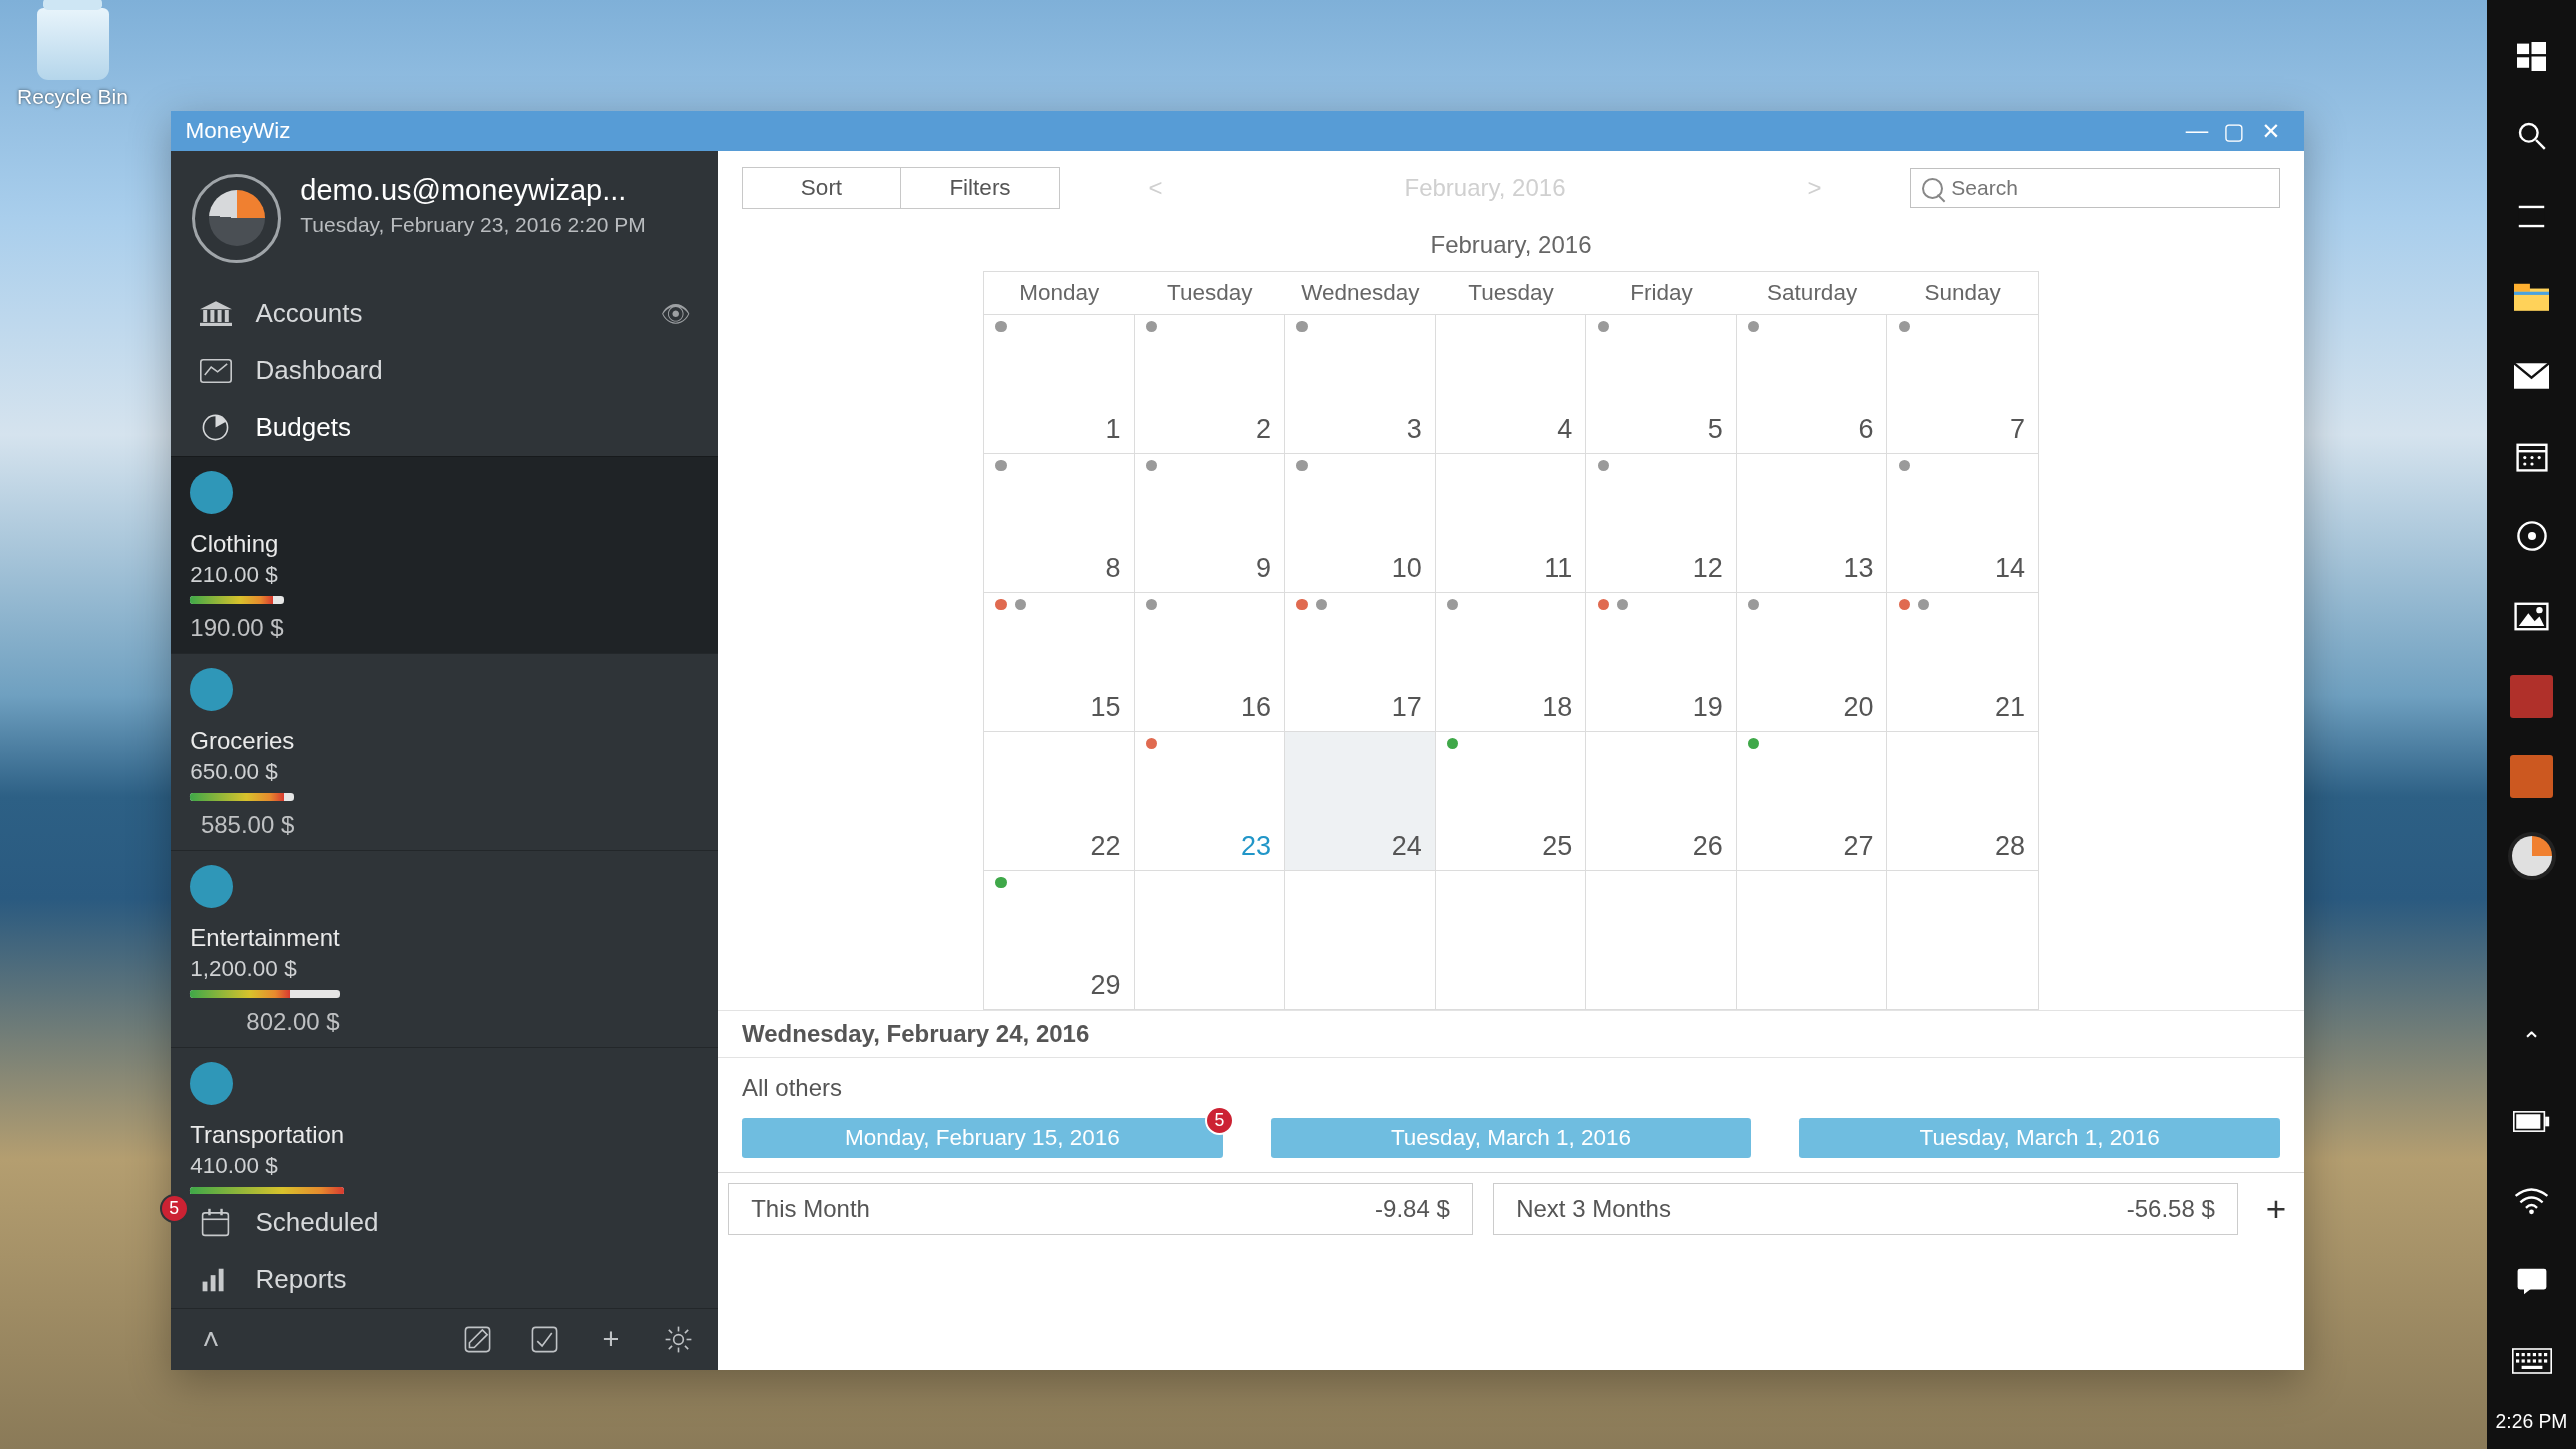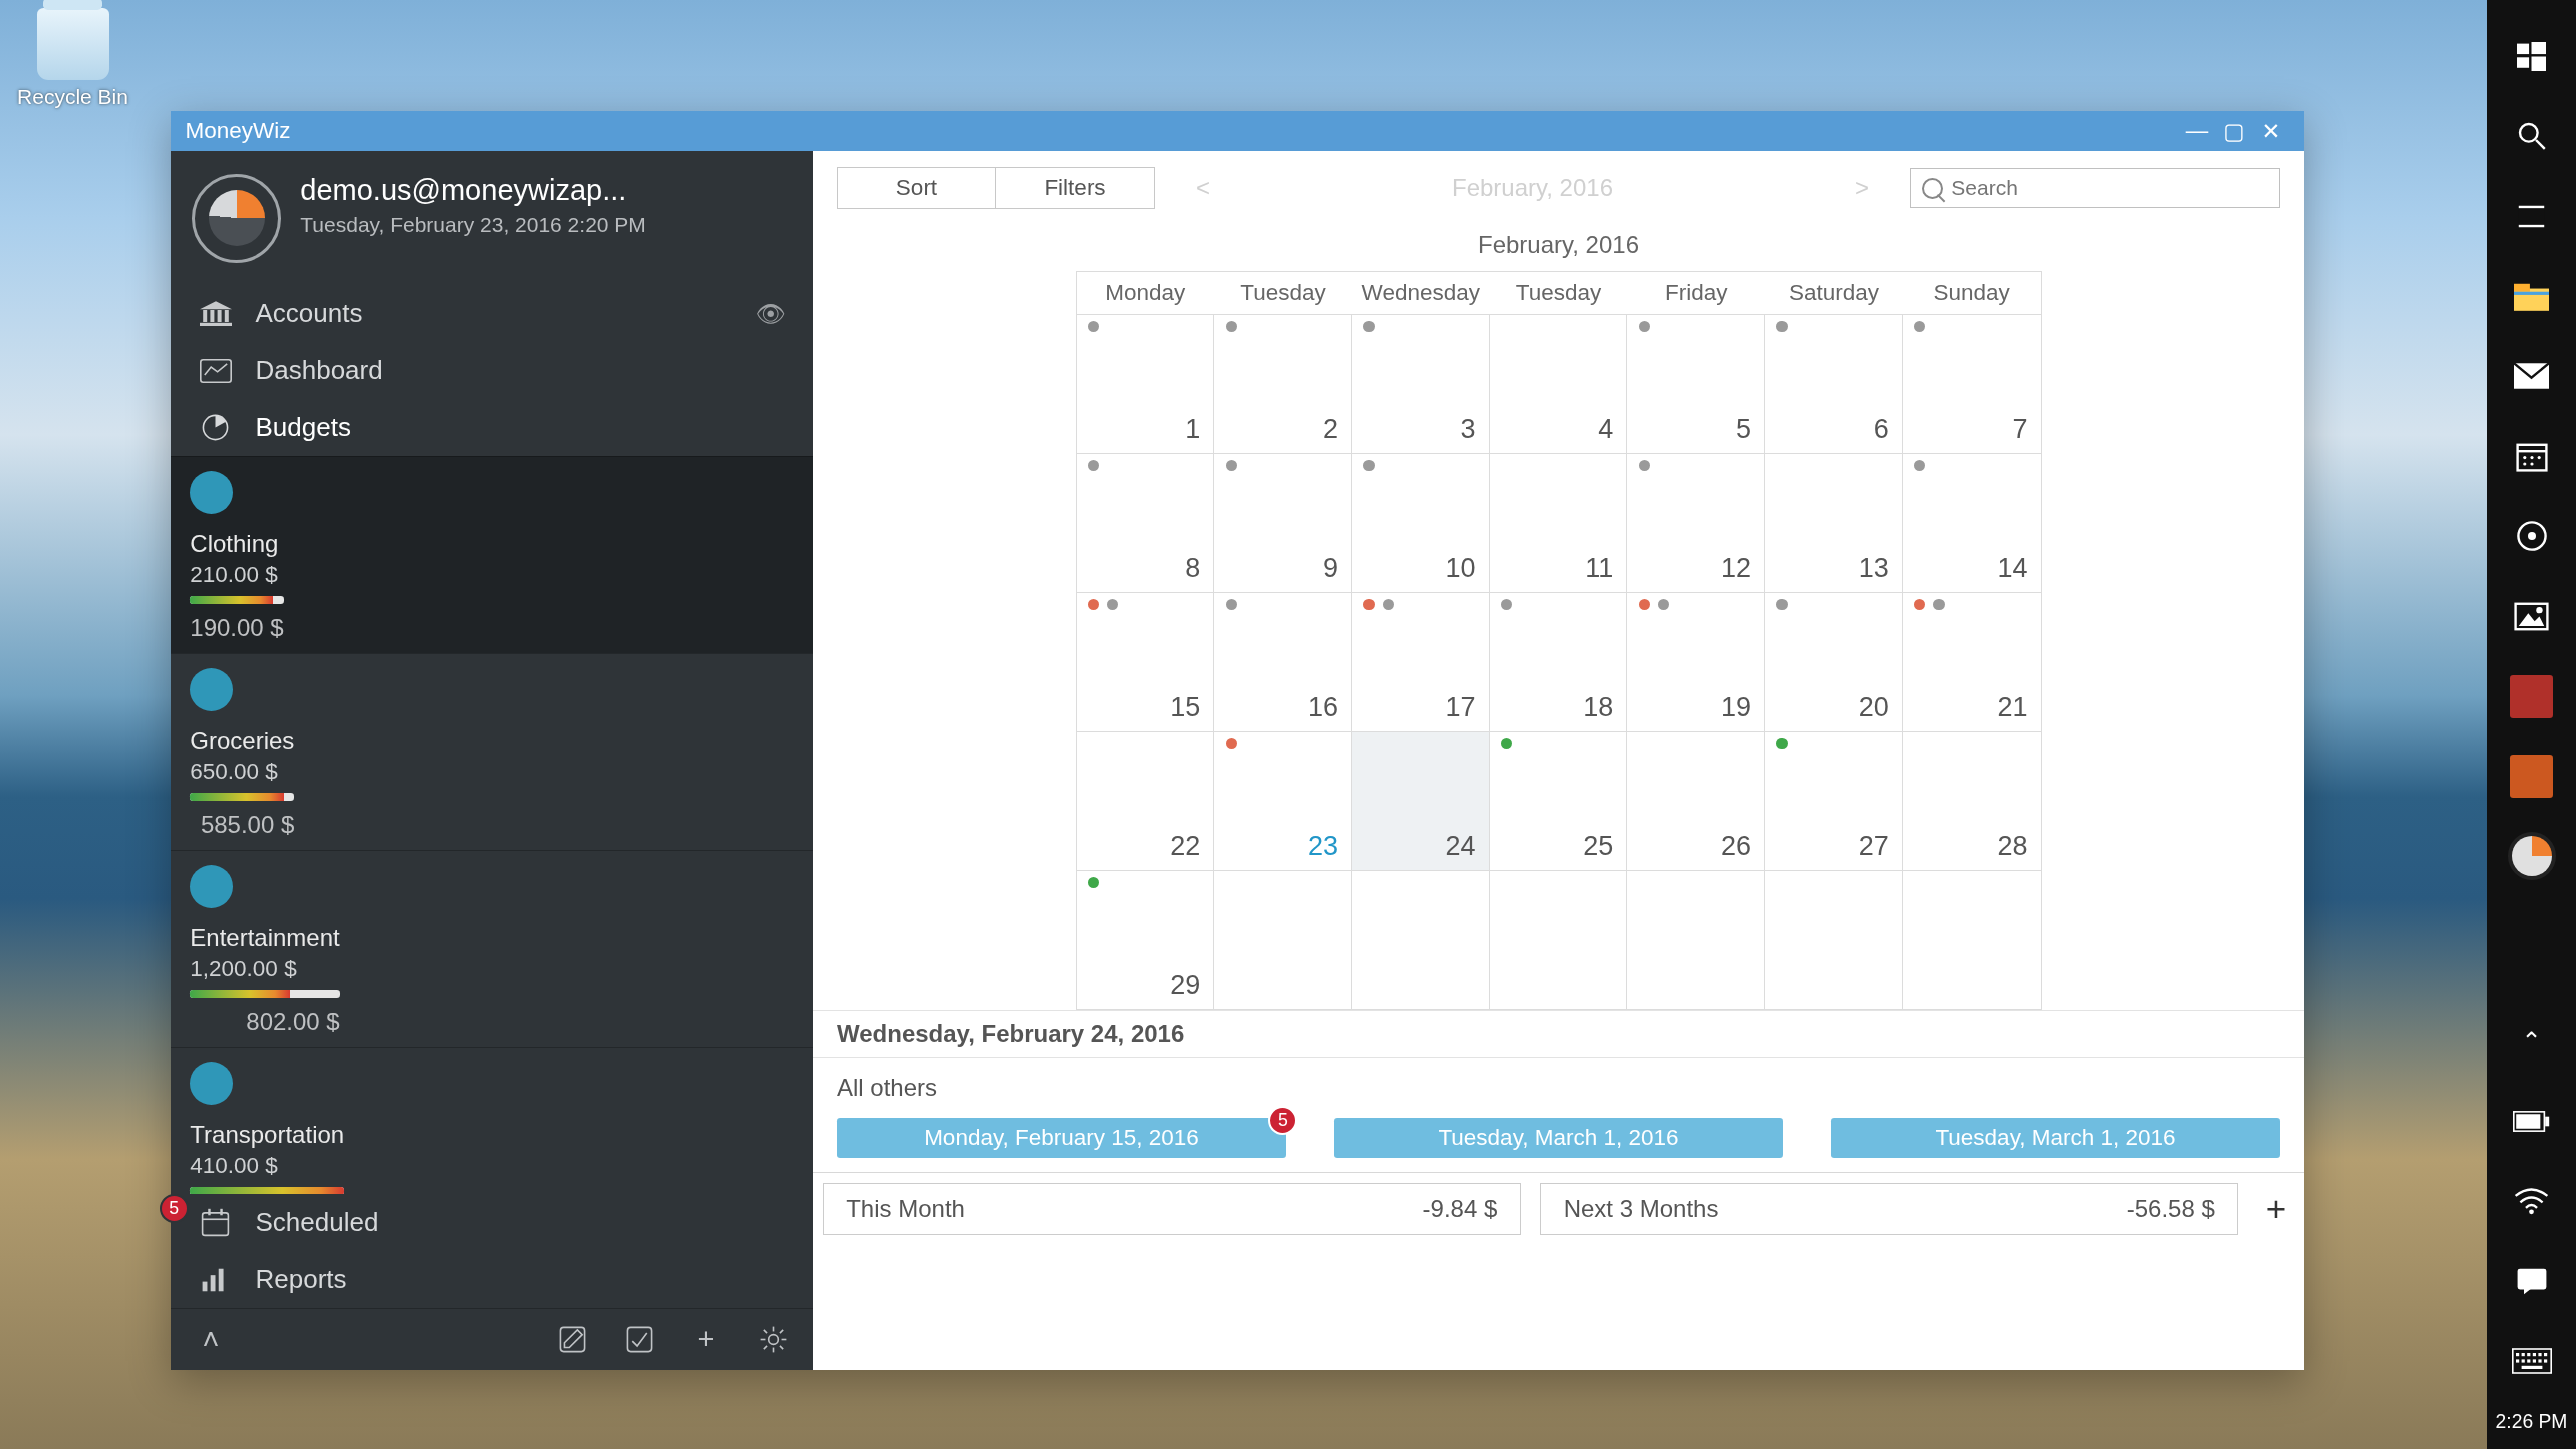--- a/index.html
+++ b/index.html
@@ -24,21 +24,21 @@
 
   
   .window { position:absolute; top:111px; left:171px; width:2133px; height:1259px; background:#fff; box-shadow:0 11.3px 40px rgba(0,0,0,.3); }
   .titlebar { height:40px; background:#579cd6; color:#fff; display:flex; align-items:center; padding:0 14.5px; font-size:22.5px; }
   .titlebar .title { flex:1; }
   .titlebar .winbtn { width:37px; height:37px; display:flex; align-items:center; justify-content:center; font-size:22.5px; cursor:pointer; }
 
   .win-body { display:flex; height:calc(100% - 40px); }
 
   
-  .sidebar { width:642px; background:#2f3438; color:#d7d9db; display:flex; flex-direction:column; font-size:26px; position:relative; }
+  .sidebar { width:547px; background:#2f3438; color:#d7d9db; display:flex; flex-direction:column; font-size:26px; position:relative; }
   .profile { display:flex; gap:19.3px; padding:22.5px 21px; }
   .avatar { width:89px; height:89px; border:3.2px solid #a0a5a9; border-radius:50%; display:flex; align-items:center; justify-content:center; }
   .avatar-inner { width:56px; height:56px; border-radius:50%; background: conic-gradient(#f08030 0 90deg, #4a4f54 90deg 275deg, #d7d9db 275deg 360deg); }
   .profile-txt .email { font-size:29px; color:#fff; }
   .profile-txt .date { font-size:21px; color:#b9bcbf; margin-top:6.4px; }
 
   .navitem { display:flex; align-items:center; gap:22.5px; padding:13px 27px; cursor:pointer; }
   .navitem .navicon { width:35px; height:29px; display:flex; align-items:center; justify-content:center; }
   .navitem.active { color:#fff; }
   .eye { margin-left:auto; font-size:24px; color:#9da0a3; }
@@ -69,21 +69,21 @@
   .seg button:first-child { border-right:0.8px solid #c8c8c8; }
   .toolbar .navmonth { flex:1; display:flex; align-items:center; justify-content:center; gap:242px; font-size:24px; color:#d0d0d0; }
   .toolbar .navmonth span { color:#d0d0d0; }
   .searchbox { width:370px; height:40px; border:0.8px solid #c0c0c0; display:flex; align-items:center; padding:0 11.3px; gap:8px; }
   .searchbox input { flex:1; border:none; outline:none; font-size:21px; color:#666; }
   .search-i { width:21px; height:21px; border:2.4px solid #888; border-radius:50%; position:relative; }
   .search-i::after{content:"";position:absolute;width:9.7px;height:2.4px;background:#888;bottom:-3.2px;right:-4.8px;transform:rotate(45deg);}
 
   .month-title { text-align:center; font-size:24px; color:#666; padding:6.4px 0 11.3px; }
 
-  .calendar { width:966px; margin:0 auto; border:0.8px solid #dcdcdc; }
+  .calendar { width:1056px; margin:0 auto; border:0.8px solid #dcdcdc; }
   .cal-head, .cal-row { display:grid; grid-template-columns:repeat(7,1fr); }
   .cal-head > div { text-align:center; font-size:22.5px; color:#666; padding:8px 0; }
   .cal-row { border-top:0.8px solid #dcdcdc; }
   .cell { height:138px; border-right:0.8px solid #dcdcdc; padding:6.4px 11.3px 0; position:relative; cursor:pointer; }
   .cell:last-child { border-right:none; }
   .cell .dots { display:flex; gap:8px; }
   .dot { width:11.3px; height:11.3px; border-radius:50%; background:#9a9a9a; }
   .dot.r { background:#e06a50; }
   .dot.g { background:#3fa849; }
   .cell .daynum { position:absolute; bottom:8px; right:13px; font-size:27px; color:#555; }

